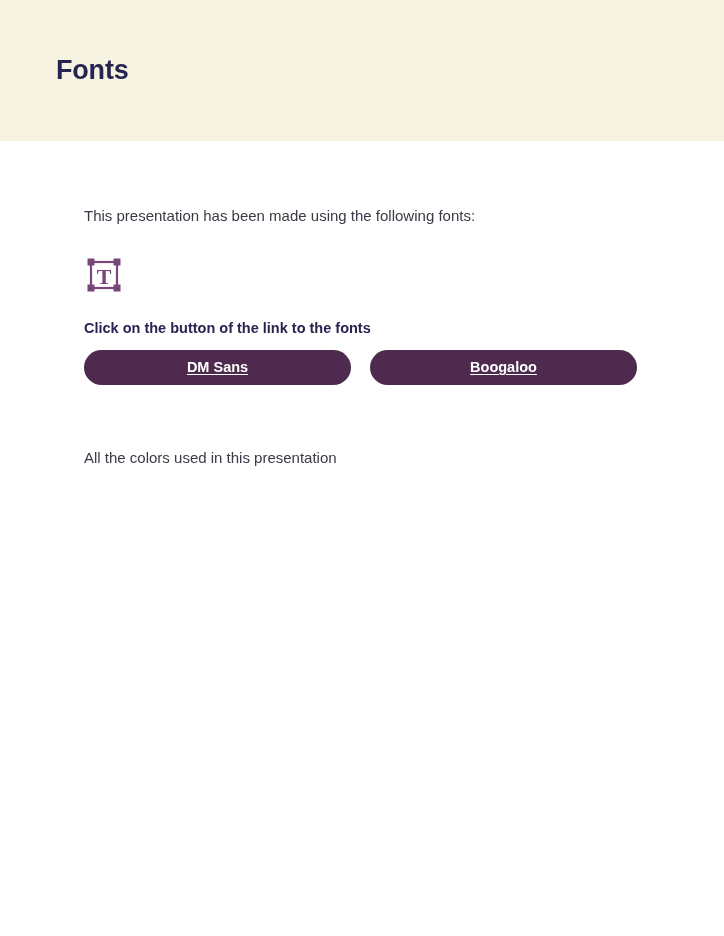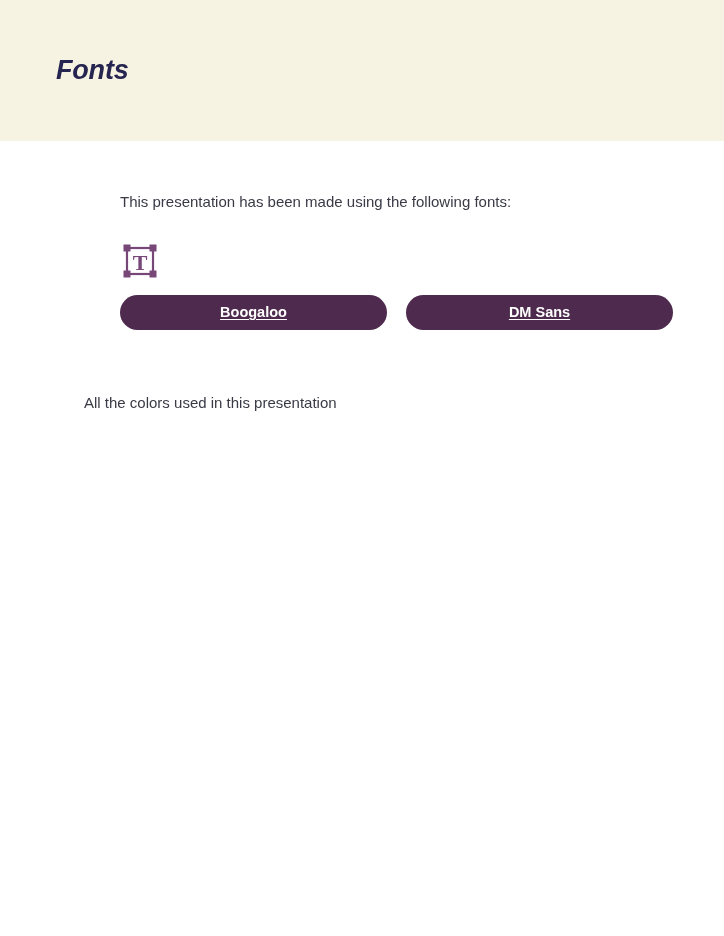--- a/index.html
+++ b/index.html
@@ -28,34 +28,34 @@
     align-items: center;
     padding-left: 56px;
   }
   .banner-title {
     font-size: 27px;
     font-weight: bold;
     color: #262450;
     letter-spacing: -0.2px;
   }
 
-  #fonts-banner  { height: 141px; font-style: italic; }
+  #fonts-banner  { height: 141px; }
   #colors-banner { height: 92px; margin-top: 331px; }
 
   
   .body-block { padding-left: 84px; }
 
   .lead-text {
     font-size: 15px;
     color: #3a3a46;
     line-height: 1.45;
   }
 
   
-  #fonts-body { padding-top: 50px; margin-left: 36px; }
+  #fonts-body { padding-top: 64px; }
 
   .font-icon {
     margin-top: 28px;
     width: 40px;
     height: 40px;
     display: block;
   }
 
   .subhead {
     margin-top: 25px;
@@ -115,24 +115,25 @@
       <svg width="40" height="40" viewBox="0 0 40 40" aria-hidden="true">
         <rect x="7" y="7" width="26" height="26" fill="none" stroke="#774877" stroke-width="2.2"></rect>
         <text x="20" y="29" text-anchor="middle" font-family="'Liberation Serif', serif" font-size="22" font-weight="bold" fill="#774877">T</text>
         <rect x="3.5" y="3.5" width="7" height="7" fill="#774877"></rect>
         <rect x="29.5" y="3.5" width="7" height="7" fill="#774877"></rect>
         <rect x="3.5" y="29.5" width="7" height="7" fill="#774877"></rect>
         <rect x="29.5" y="29.5" width="7" height="7" fill="#774877"></rect>
       </svg>
     </span>
 
+    <div class="subhead">Click on the button of the link to the fonts</div>
 
     <div class="btn-row">
+      <button class="font-btn">DM Sans</button>
       <button class="font-btn">Boogaloo</button>
-      <button class="font-btn">DM Sans</button>
     </div>
 
   </div>
 
 
   <div class="body-block" id="colors-body">
 
     <div class="lead-text">All the colors used in this presentation</div>
 
   </div>

